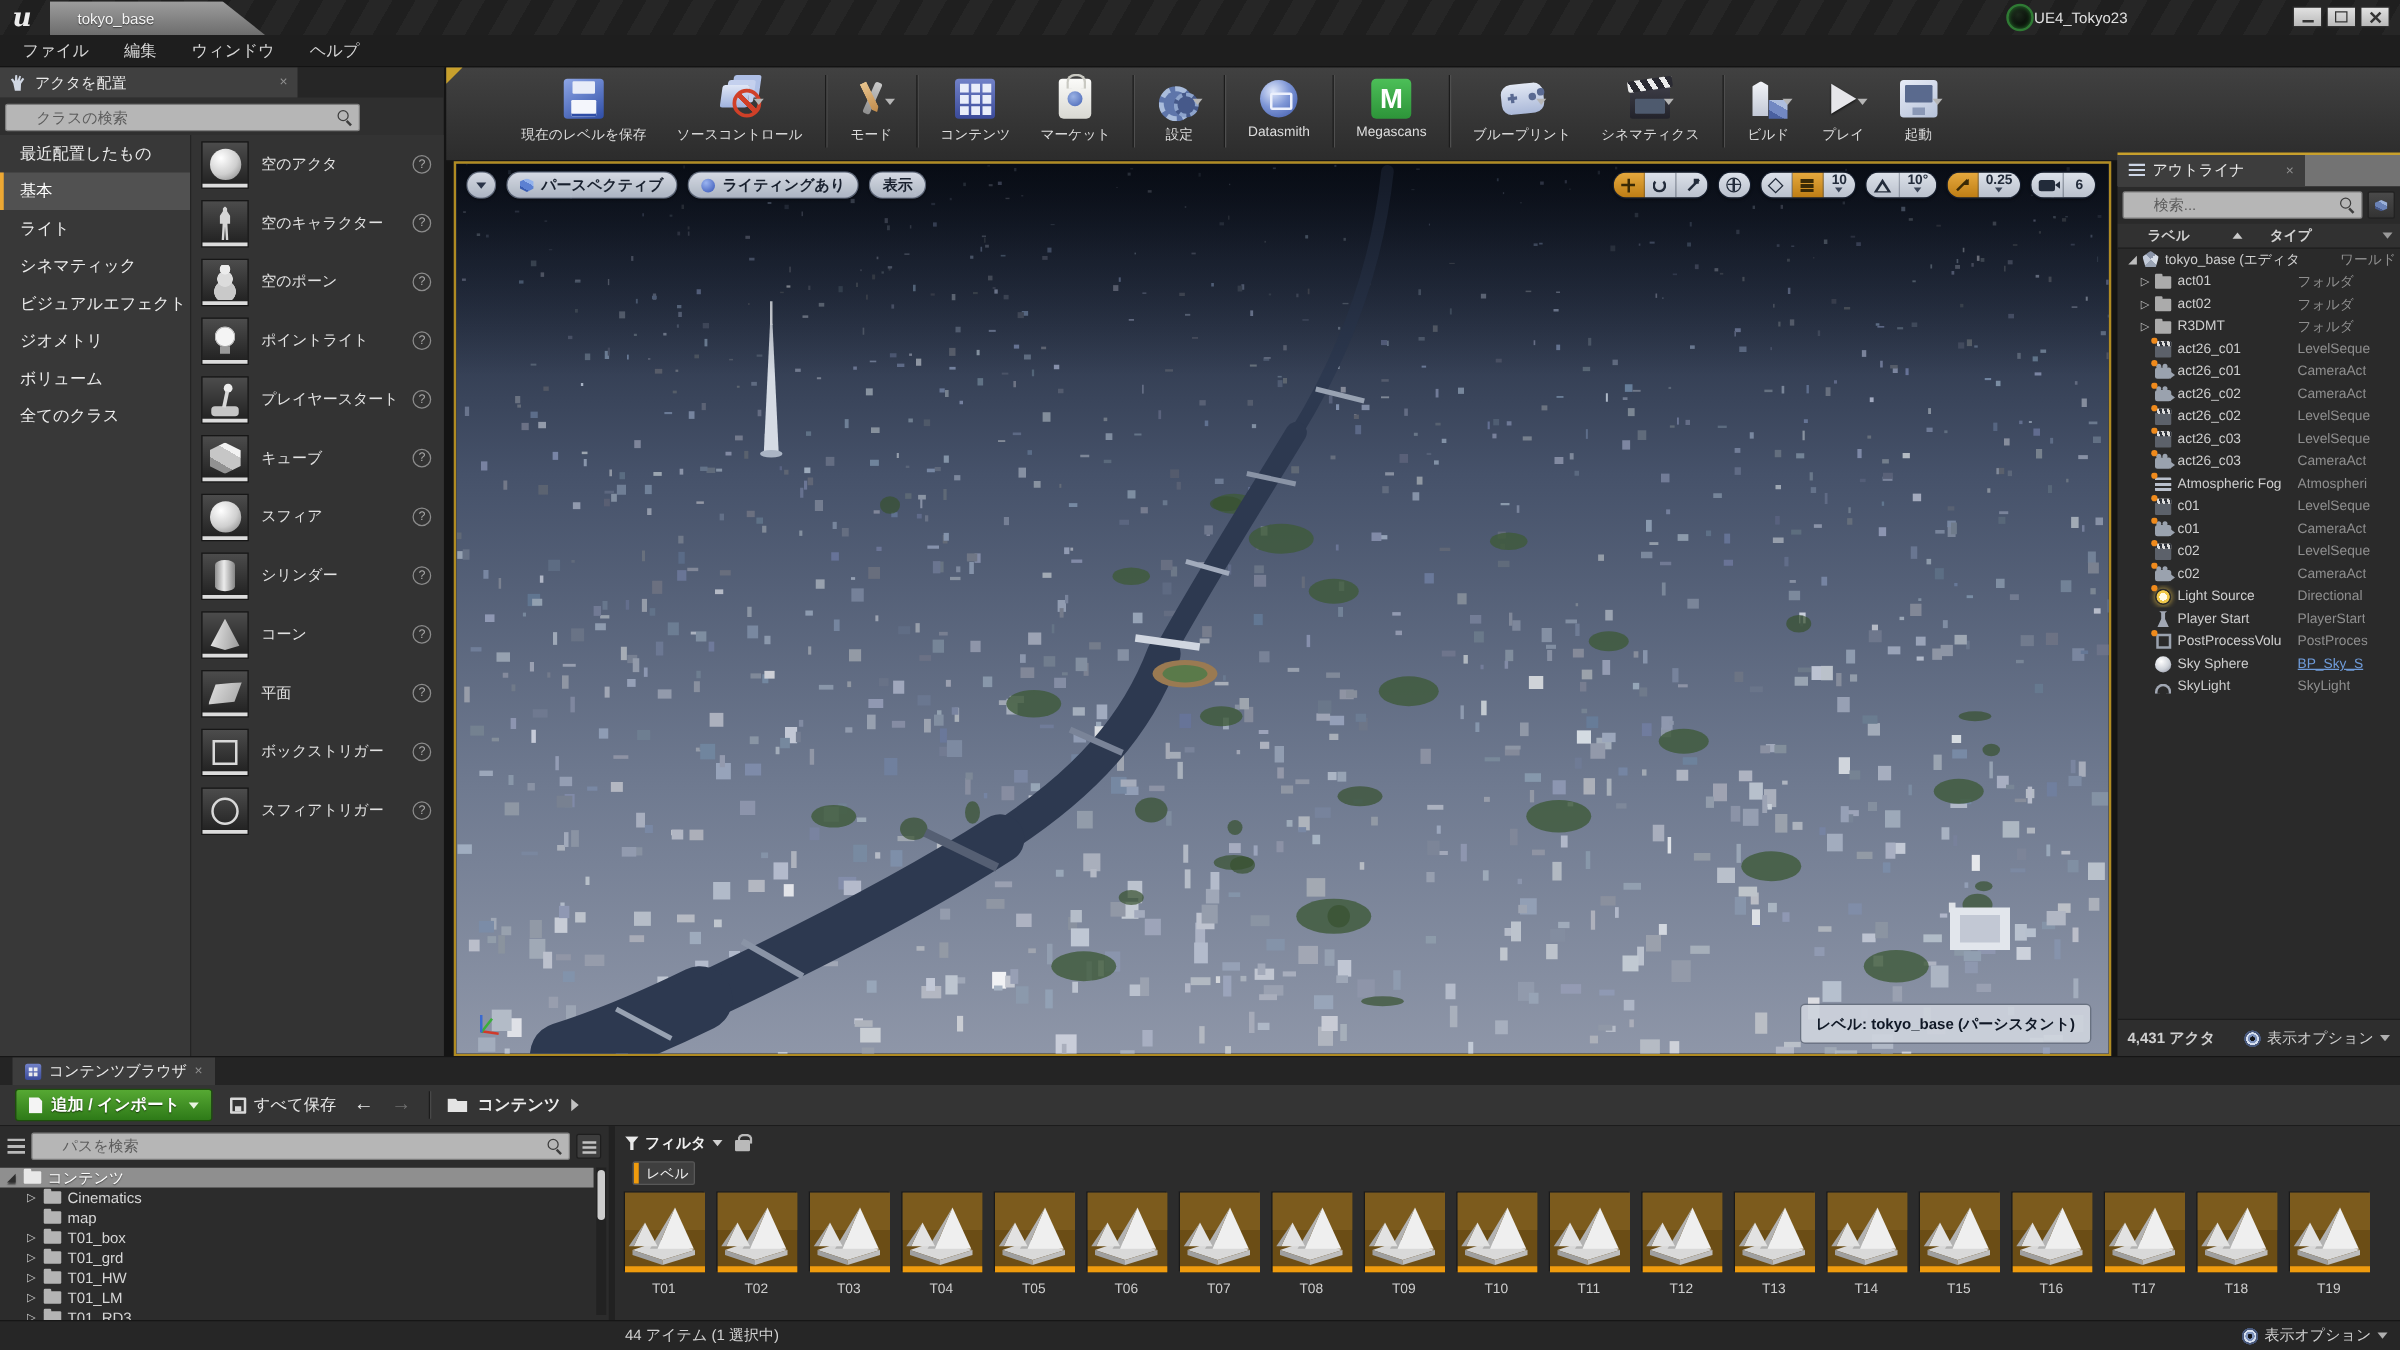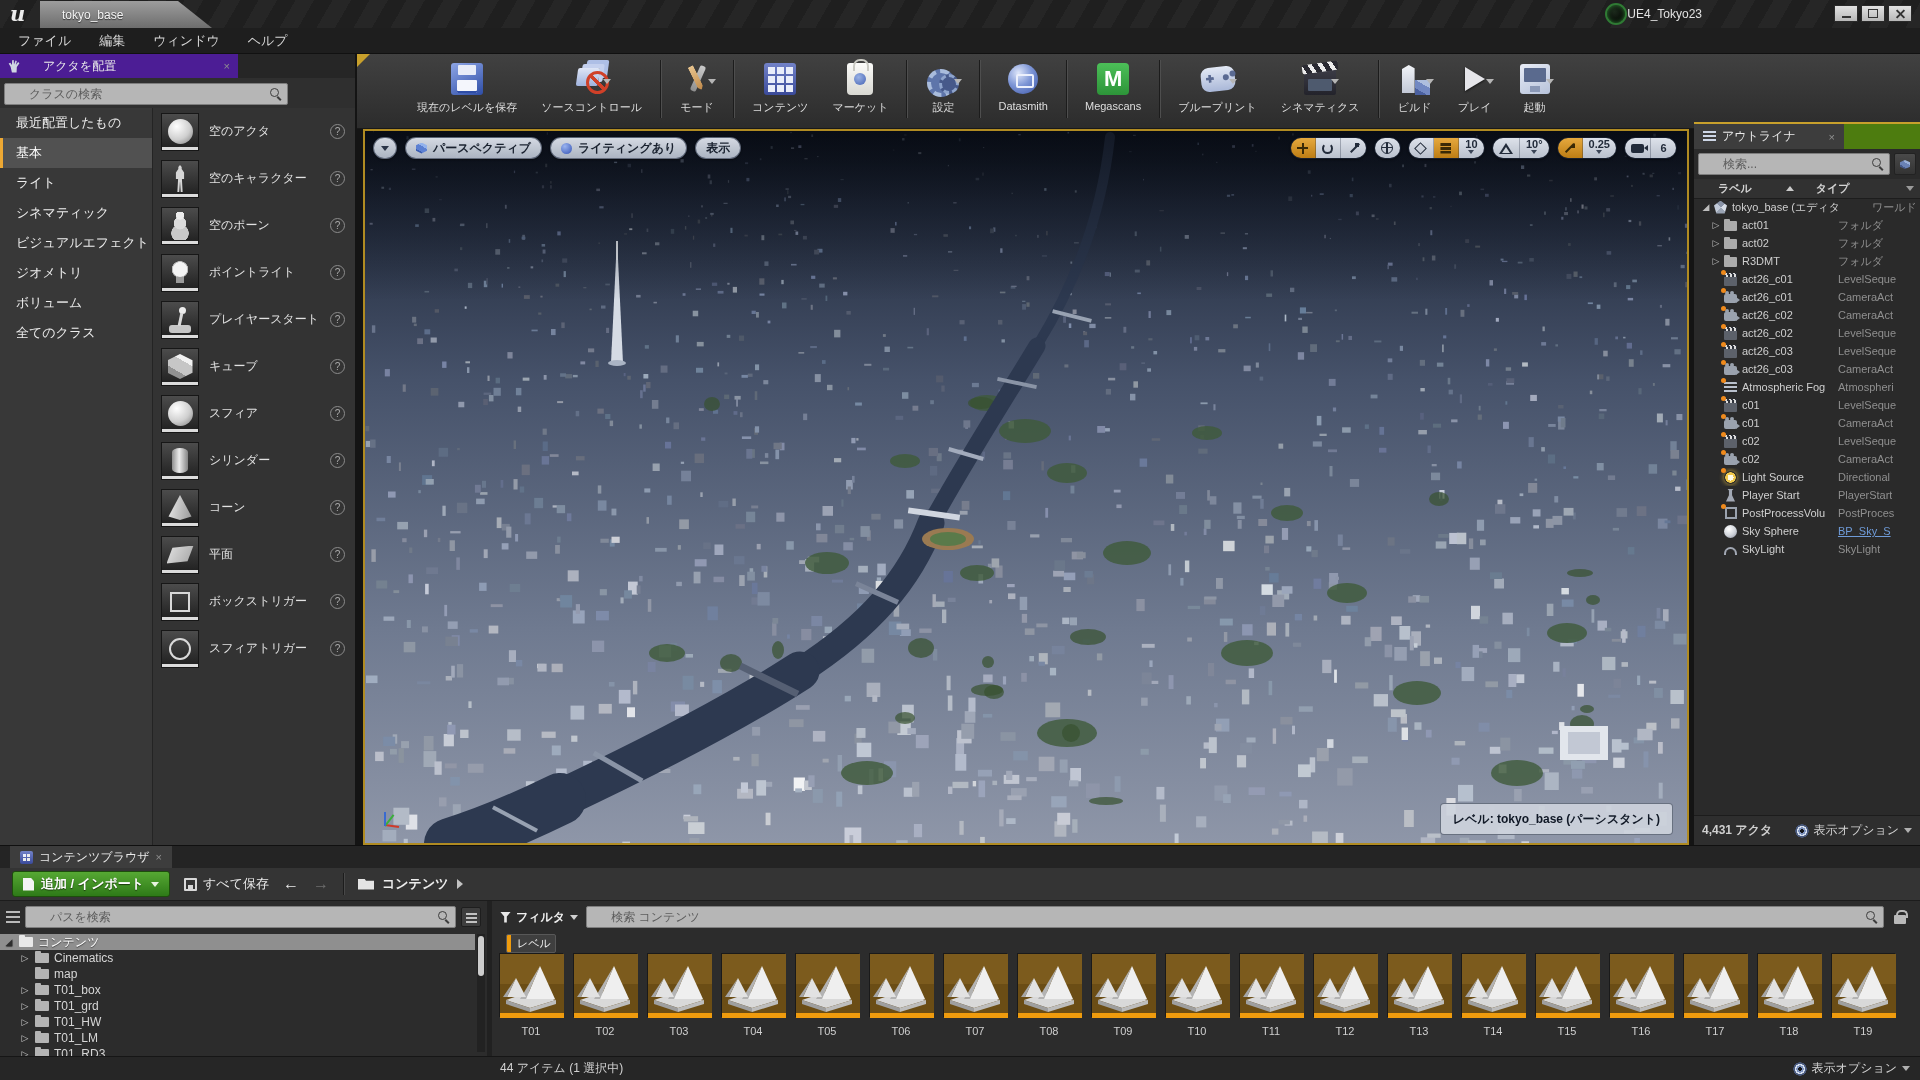--- a/index.html
+++ b/index.html
@@ -25,21 +25,21 @@
 .wb-max::after{content:"";width:8px;height:7px;border:1.5px solid #333}
 .wb-close::before,.wb-close::after{content:"";position:absolute;width:11px;height:2px;background:#333}
 .wb-close::before{transform:rotate(45deg)}.wb-close::after{transform:rotate(-45deg)}
 
 #menubar{position:absolute;left:0;top:28px;width:1920px;height:26px;background:#1e1e1e;
   display:flex;align-items:center;gap:28px;padding-left:18px;border-bottom:1px solid #111}
 .menu-item{font-size:13px;color:#d6d6d6;cursor:default}
 
 #place-panel{position:absolute;left:0;top:54px;width:356px;height:791px;background:#2f2f2f;border-right:1px solid #141414}
 #pa-tabbar{height:24px;background:#262626;display:flex}
-#pa-tab{width:238px;background:#4c1d95;display:flex;align-items:center;gap:22px;padding:0 8px;font-size:12px;color:#eaeaea}
+#pa-tab{width:238px;background:#404040;display:flex;align-items:center;gap:7px;padding:0 8px;font-size:12px;color:#eaeaea}
 .i-hand{width:13px;height:13px;background:#cfd6e2;clip-path:polygon(30% 100%,20% 55%,5% 30%,18% 25%,30% 42%,32% 5%,44% 4%,46% 38%,58% 8%,68% 12%,60% 42%,78% 20%,88% 28%,68% 58%,66% 100%)}
 .tab-x{margin-left:auto;color:#909090;font-size:11px}
 #pa-search-row{padding:5px 4px 6px 4px;width:292px}
 .search-wrap{position:relative;height:22px}
 input.search{width:100%;height:22px;background:#b6b6b6;border:1px solid #7e7e7e;border-radius:2px;
   font-size:12px;color:#222;padding:0 24px 0 24px;outline:none}
 input.search::placeholder{color:#5c5c5c}
 .mag{position:absolute;right:6px;top:5px;width:12px;height:12px}
 .mag::before{content:"";position:absolute;left:0;top:0;width:7px;height:7px;border:1.6px solid #3d3d3d;border-radius:50%}
 .mag::after{content:"";position:absolute;left:8px;top:8px;width:5px;height:1.8px;background:#3d3d3d;transform:rotate(45deg);transform-origin:0 0}
@@ -160,21 +160,21 @@
 .gi-cam::after{content:"";position:absolute;right:-4px;top:1px;border-left:4px solid #222b3a;border-top:3px solid transparent;border-bottom:3px solid transparent;transform:rotate(180deg)}
 #vp-level{position:absolute;right:14px;bottom:8px;height:22px;background:rgba(205,210,220,.92);border:1px solid rgba(40,50,70,.6);
   border-radius:4px;display:flex;align-items:center;padding:15px 12px;font-size:12px;font-weight:bold;color:#101826}
 #vp-axis{position:absolute;left:14px;bottom:10px;width:26px;height:26px}
 #vp-axis .ax{position:absolute;left:6px;bottom:6px;width:14px;height:2px}
 .ax.x{background:#d03a2a;transform:rotate(8deg)}
 .ax.y{background:#3ab03a;transform:rotate(-52deg);transform-origin:left center}
 .ax.z{background:#3a6ad0;transform:rotate(-90deg);transform-origin:left center}
 
 #outliner{position:absolute;left:1694px;top:122px;width:226px;height:723px;background:#2a2a2a;border-top:2px solid #c8a02c;overflow:hidden}
-#ol-tabbar{height:25px;background:#4d7c0f;display:flex}
+#ol-tabbar{height:25px;background:#737373;display:flex}
 #ol-tab{background:#3d3d3d;display:flex;align-items:center;gap:6px;padding:0 9px;font-size:12px;color:#eaeaea;width:150px}
 .i-outliner{width:13px;height:12px;background:linear-gradient(#cdd6e6 0 2px,transparent 2px 4px,#cdd6e6 4px 6px,transparent 6px 8px,#cdd6e6 8px 10px,transparent 10px)}
 #ol-search{display:flex;gap:4px;padding:4px;align-items:center}
 #ol-search .search-wrap{flex:1}
 .ol-add{width:22px;height:22px;background:linear-gradient(#4a4a4a,#333);border:1px solid #222;border-radius:2px;position:relative}
 .ol-add::before{content:"";position:absolute;left:5px;top:6px;width:10px;height:9px;background:linear-gradient(210deg,#9ab0d8 0 35%,#6a82b6 35% 70%,#46598a 70%);clip-path:polygon(50% 0,100% 25%,100% 75%,50% 100%,0 75%,0 25%)}
 #ol-headers{height:20px;display:flex;align-items:center;font-size:11px;font-weight:bold;color:#d2d2d2;border-bottom:1px solid #1d1d1d;background:#313131}
 #ol-headers .h-label{margin-left:24px}
 #ol-headers .sortarrow{width:0;height:0;border:4px solid transparent;border-bottom:5px solid #cacaca;margin:0 0 4px 34px}
 #ol-headers .h-type{margin-left:22px}
@@ -2226,24 +2226,20 @@
         </div>
     </div>
     <div id="cb-split"></div>
     <div id="cb-right">
       <div id="cb-filterrow">
         <div id="cb-filter">
           <span class="i-funnel"></span>
           <span>フィルタ</span>
           <span class="dd"></span>
         </div>
-        <div class="search-wrap">
-          <input class="search" placeholder="検索 コンテンツ" style="">
-          <span class="mag"></span>
-        </div>
         <span class="i-lock"></span>
       </div>
       <div id="cb-chip">
         <span class="bar"></span>
         <span class="txt">レベル</span>
       </div>
       <div id="cb-grid">
           <div class="asset">
             <div class="thumb"><svg viewBox="0 0 64 64" width="64" height="64">
                 <rect width="64" height="64" fill="#6b4d15"></rect>

